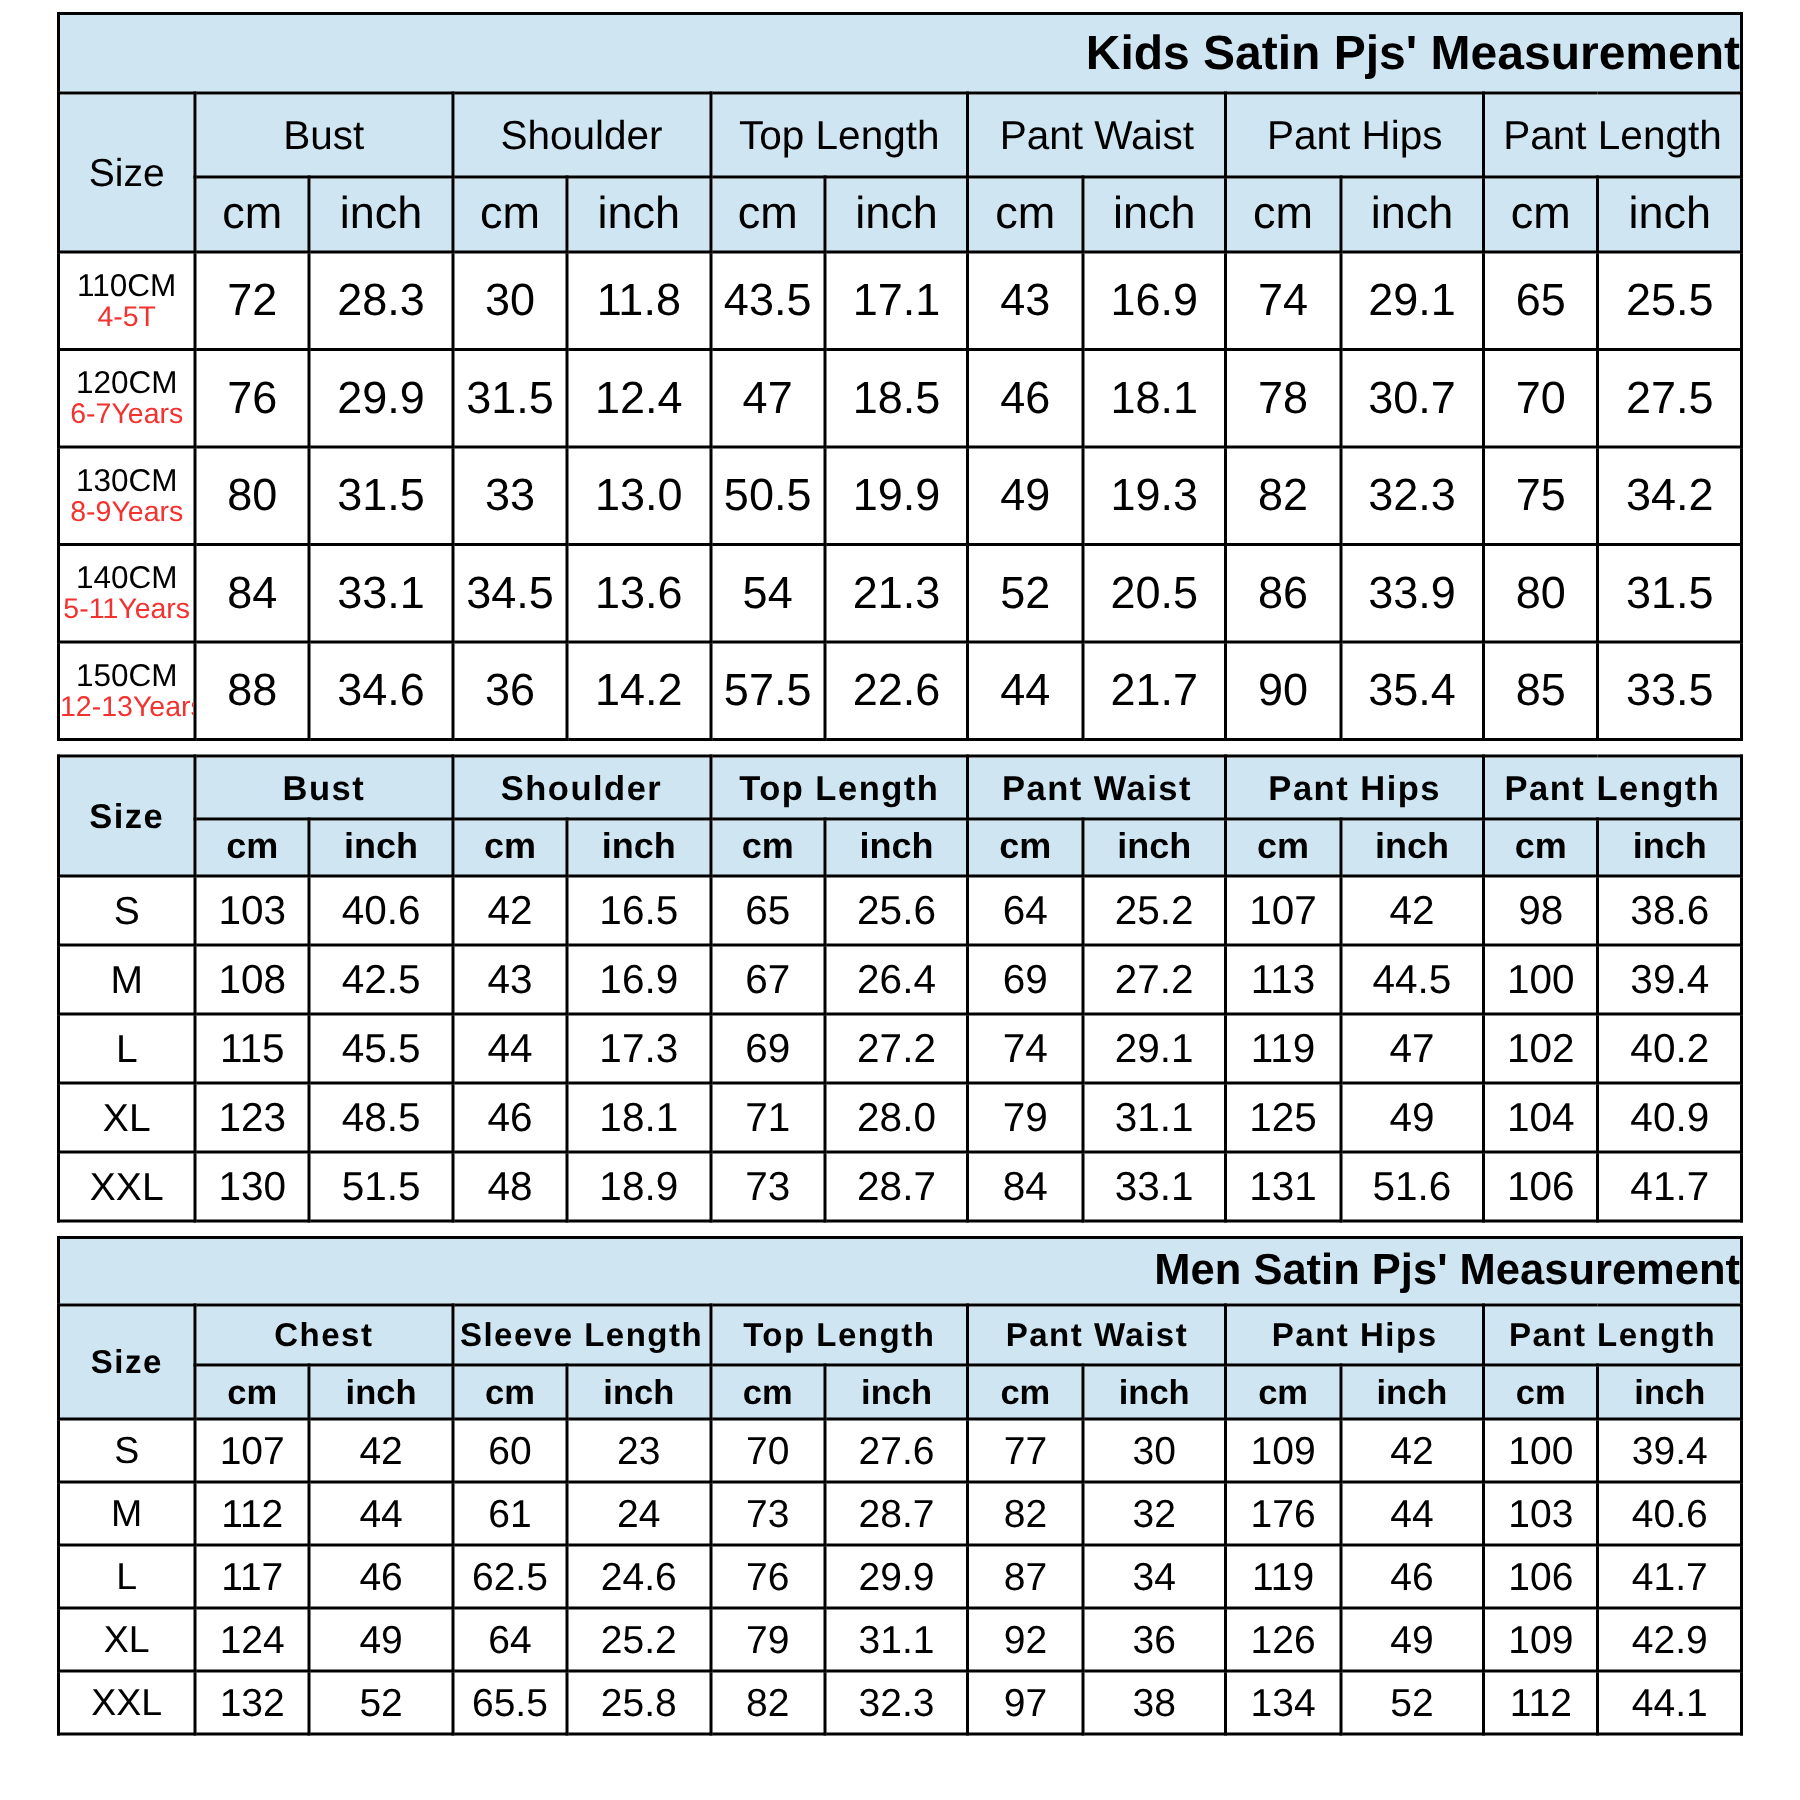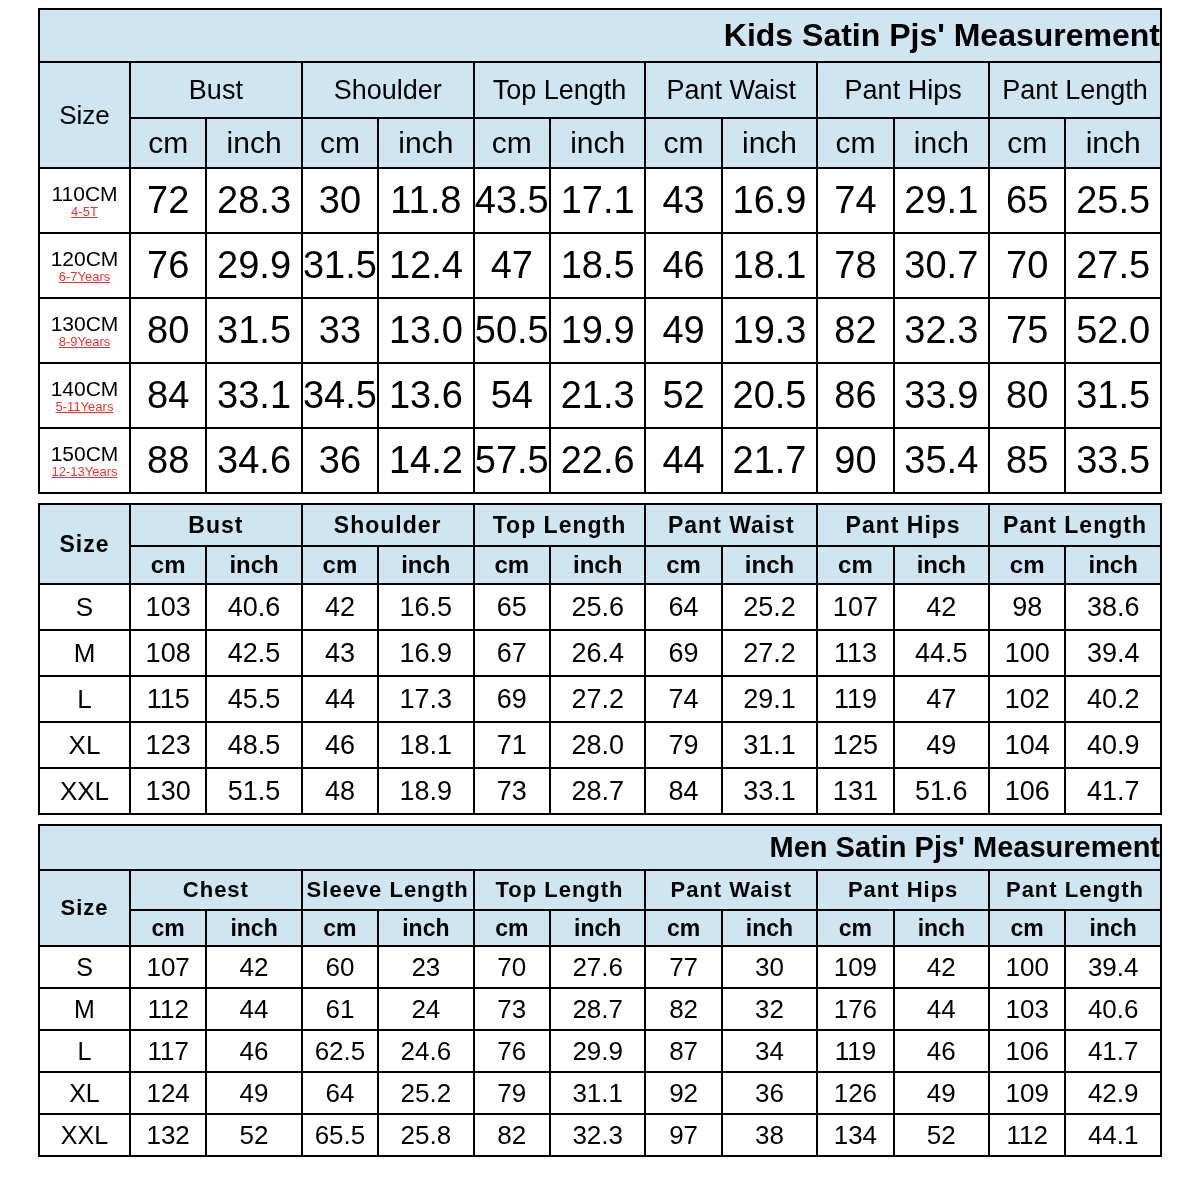--- a/index.html
+++ b/index.html
@@ -31,31 +31,31 @@
   th,td{
     border:2px solid var(--border);
     text-align:center;
     vertical-align:middle;
     padding:0;
     overflow:hidden;
     white-space:nowrap;
   }
   th{ background:var(--fill); }
   td{ background:#ffffff; }
-  .size-note{ color:var(--red); font-size:13px; line-height:1.05; font-weight:400;text-decoration:underline; }
+  .size-note{ color:var(--red); font-size:19px; line-height:1.05; font-weight:400; }
 
   
   .kids .title{ font-size:32px; padding:7px 0; }
   .kids .hdr1{ height:56px; }
   .kids .hdr2{ height:50px; }
   .kids tr.data{ height:65px; }
   .kids .size-h{ font-size:26px; font-weight:400; }
   .kids .group{ font-size:27px; font-weight:400; }
   .kids .unit{ font-size:30px; font-weight:400; }
-  .kids td.value{ font-size:38px; font-weight:400; }
+  .kids td.value{ font-size:30px; font-weight:400; }
   .kids .size-label{ font-size:21px; line-height:1.1; }
 
   
   .women .title{ font-size:29px; padding:6px 0; }
   .women .hdr1{ height:42px; }
   .women .hdr2{ height:38px; }
   .women tr.data{ height:46px; }
   .women .size-h{ font-size:23px; font-weight:700; letter-spacing:1px; }
   .women .group{ font-size:23px; font-weight:700; letter-spacing:1px; }
   .women .unit{ font-size:24px; font-weight:700; }
@@ -167,21 +167,21 @@
             <td class="value">31.5</td>
             <td class="value">33</td>
             <td class="value">13.0</td>
             <td class="value">50.5</td>
             <td class="value">19.9</td>
             <td class="value">49</td>
             <td class="value">19.3</td>
             <td class="value">82</td>
             <td class="value">32.3</td>
             <td class="value">75</td>
-            <td class="value">52.0</td>
+            <td class="value">34.2</td>
           </tr>
           <tr class="data">
             <td class="size-cell">
               <div class="size-label">140CM</div>
               <div class="size-note">5-11Years</div>
             </td>
             <td class="value">84</td>
             <td class="value">33.1</td>
             <td class="value">34.5</td>
             <td class="value">13.6</td>

